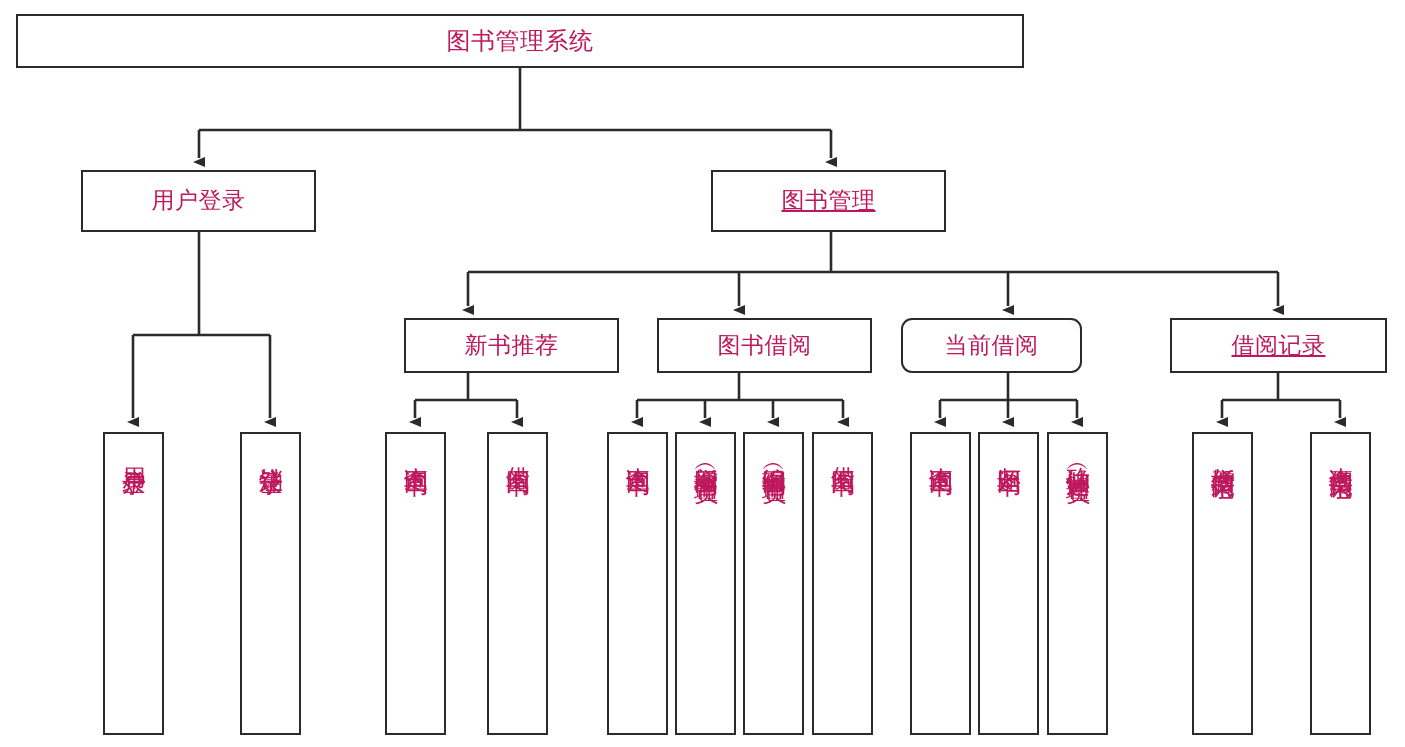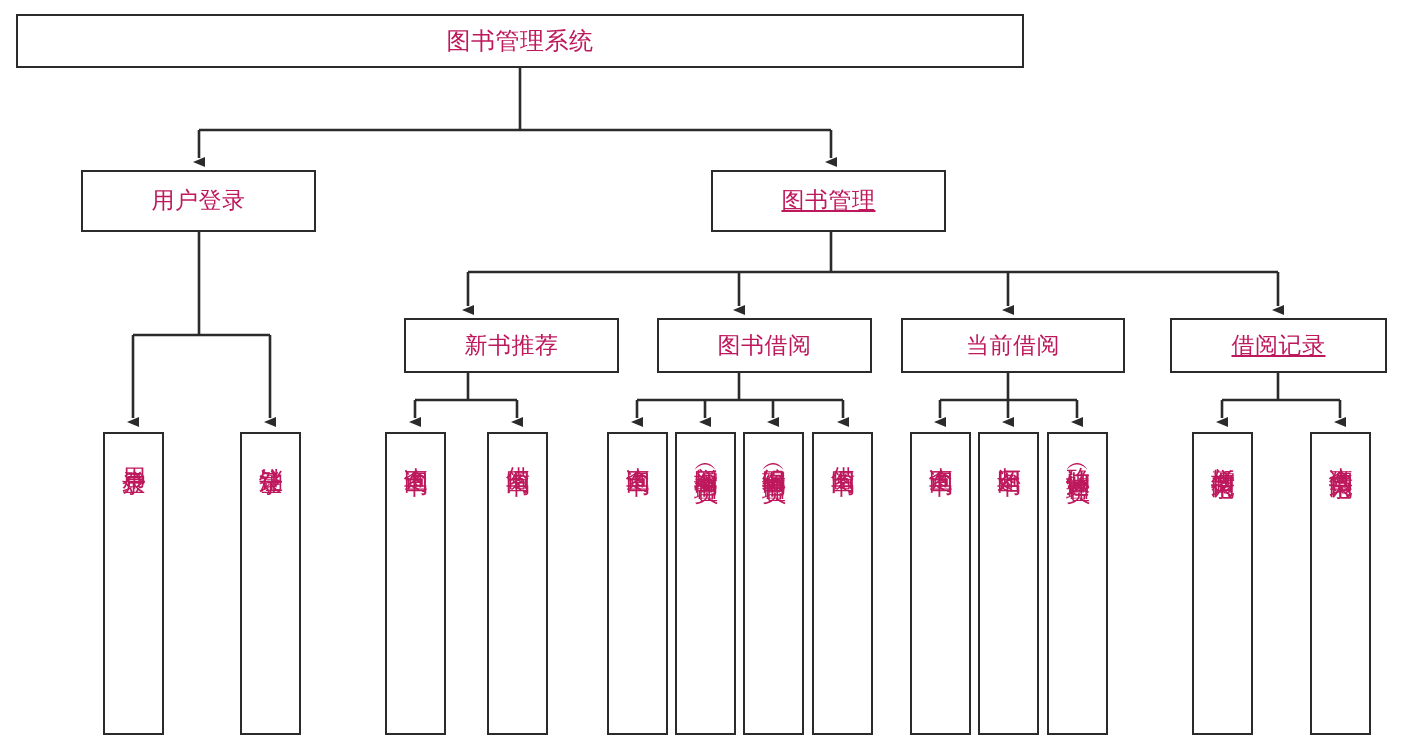--- a/index.html
+++ b/index.html
@@ -142,21 +142,21 @@
   </div>
 
   <div class="node horiz" style="left:362px; top:318px; width:215px; height:55px;margin-left:42px;">
     <span class="node-label">新书推荐</span>
   </div>
 
   <div class="node horiz" style="left:633px; top:318px; width:215px; height:55px;margin-left:24px;">
     <span class="node-label">图书借阅</span>
   </div>
 
-  <div class="node horiz" style="left:901px; top:318px; width:224px; height:55px;">
+  <div class="node horiz" style="left:901px; top:318px; width:181px; height:55px;border-radius:11px;">
     <span class="node-label">当前借阅</span>
   </div>
 
   <div class="node horiz" style="left:1170px; top:318px; width:217px; height:55px;text-decoration:underline;">
     <span class="node-label">借阅记录</span>
   </div>
 
   <div class="node vert" style="left:103px; top:432px; width:61px; height:303px;">
     <span class="node-label">用户登录</span>
   </div>

